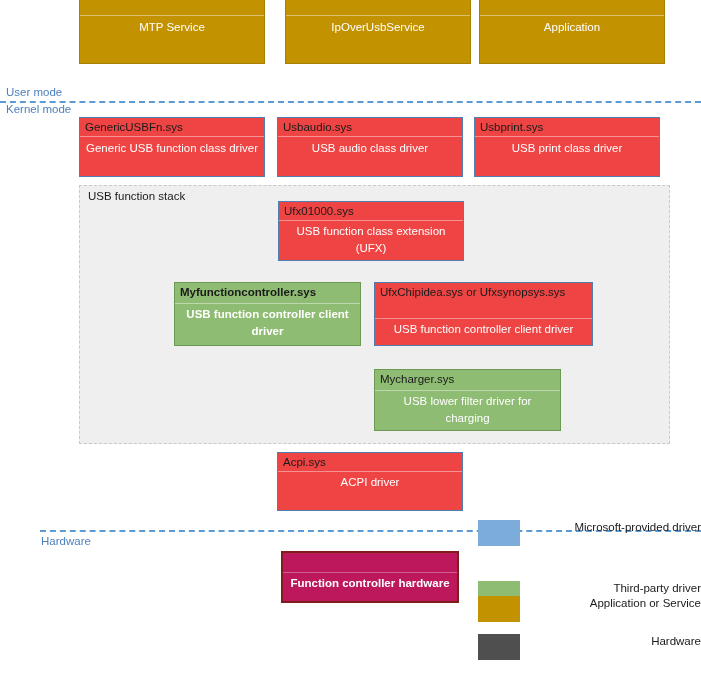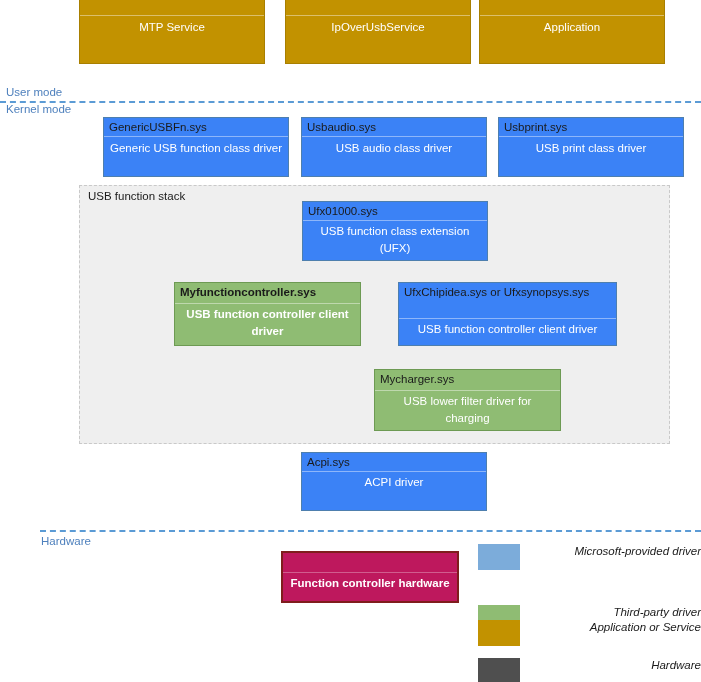--- a/index.html
+++ b/index.html
@@ -62,23 +62,22 @@
     height: 1px;
     background: rgba(255,255,255,0.42);
   }
 
   
   .gold {
     background: #c29200;
     border-color: #a87f00;
   }
   .blue {
-    background: #3b82f6;
+    background: #ef4444;
     border-color: #4e7fae;
-    margin-left: 24px;
   }
   .green {
     background: #8fbc73;
     border-color: #6d9a53;
   }
   .hw {
     background: #be185d;
     border: 2px solid #7f1d1d;
     font-weight: bold;
   }
@@ -128,24 +127,23 @@
     position: absolute;
     font-size: 11.5px;
     color: #4f81bd;
     white-space: nowrap;
   }
 
   
   #legend {
     position: absolute;
     left: 478px;
-    top: 544px;
+    top: 520px;
     width: 223px;
     height: 136px;
-    font-style: italic;
   }
   .legend-row {
     position: absolute;
     left: 0;
     width: 223px;
     height: 26px;
   }
   .legend-swatch {
     position: absolute;
     left: 0;

